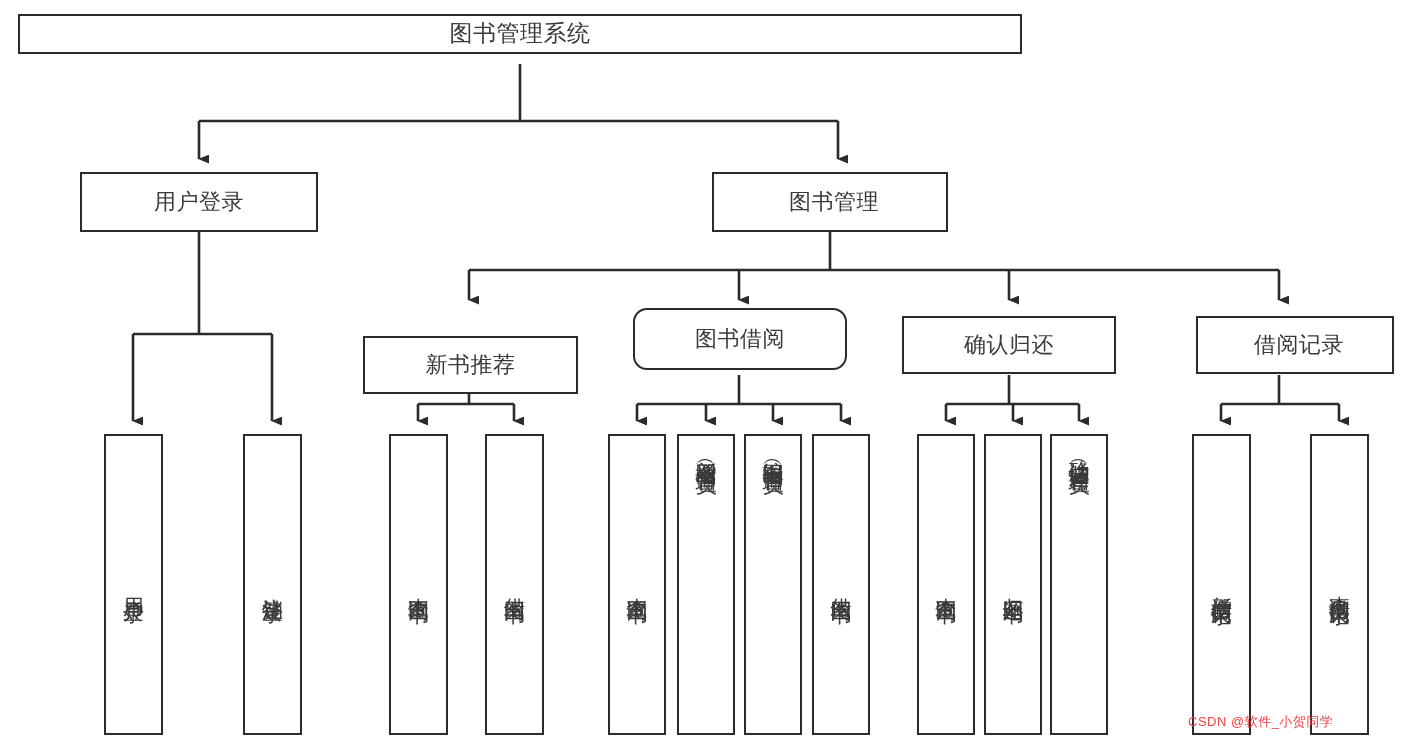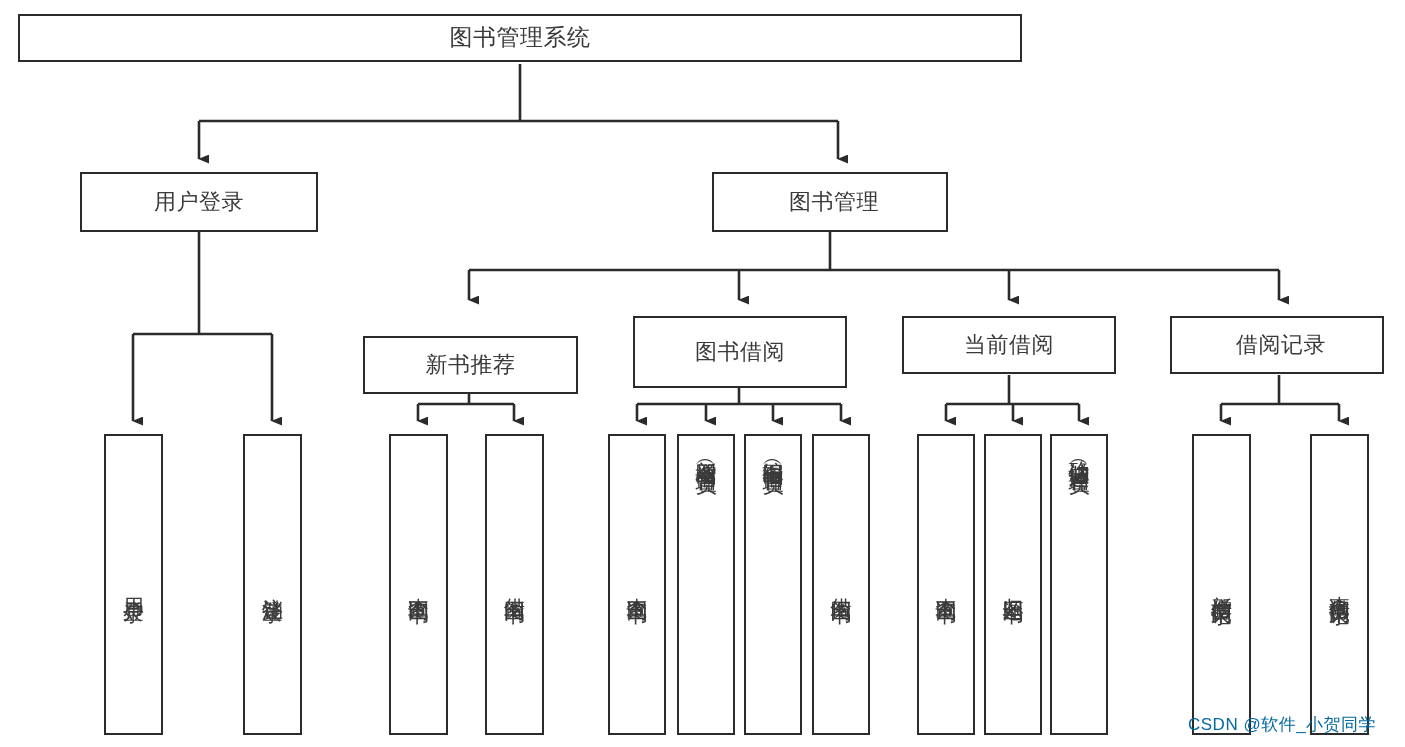--- a/index.html
+++ b/index.html
@@ -62,22 +62,22 @@
   }
   
   .node.vertical.short {
     align-items: center;
     padding-top: 0;
   }
   .watermark {
     position: absolute;
     left: 1188px;
     top: 713px;
-    font-size: 17px;
-    color: #0369a1;
+    font-size: 13px;
+    color: #ef4444;
     white-space: nowrap;
     letter-spacing: 0.5px;
   }
 </style>
 </head>
 <body>
 
 <div id="canvas">
 
   <svg class="wires" viewBox="0 0 1405 747" xmlns="http://www.w3.org/2000/svg">
@@ -123,45 +123,45 @@
       <path d="M1013,404 L1013,421" marker-end="url(#arrowhead)"></path>
       <path d="M1079,404 L1079,421" marker-end="url(#arrowhead)"></path>
 
       <path d="M1279,375 L1279,404"></path>
       <path d="M1221,404 L1339,404"></path>
       <path d="M1221,404 L1221,421" marker-end="url(#arrowhead)"></path>
       <path d="M1339,404 L1339,421" marker-end="url(#arrowhead)"></path>
     </g>
   </svg>
 
-  <div class="node root" style="left:18px; top:14px; width:1004px; height:48px;">
+  <div class="node root" style="left:18px; top:14px; width:1004px; height:40px;">
     <span class="node-label">图书管理系统</span>
   </div>
 
   <div class="node" style="left:80px; top:172px; width:238px; height:60px;">
     <span class="node-label">用户登录</span>
   </div>
 
   <div class="node" style="left:712px; top:172px; width:236px; height:60px;padding-left:8px;">
     <span class="node-label">图书管理</span>
   </div>
 
   <div class="node" style="left:363px; top:316px; width:215px; height:58px;margin-top:20px;">
     <span class="node-label">新书推荐</span>
   </div>
 
-  <div class="node" style="left:633px; top:316px; width:214px; height:72px;">
+  <div class="node" style="left:633px; top:308px; width:214px; height:62px;border-radius:14px;">
     <span class="node-label">图书借阅</span>
   </div>
 
   <div class="node" style="left:902px; top:316px; width:214px; height:58px;">
-    <span class="node-label">当前借阅</span>
-  </div>
-
-  <div class="node" style="left:1170px; top:316px; width:214px; height:58px;padding-left:8px;">
+    <span class="node-label">确认归还</span>
+  </div>
+
+  <div class="node" style="left:1196px; top:316px; width:198px; height:58px;padding-left:8px;">
     <span class="node-label">借阅记录</span>
   </div>
 
   <div class="node vertical short" style="left:104px; top:434px; width:59px; height:301px;">
     <span class="node-label">用户登录</span>
   </div>
 
   <div class="node vertical short" style="left:243px; top:434px; width:59px; height:301px;">
     <span class="node-label">注销登录</span>
   </div>

